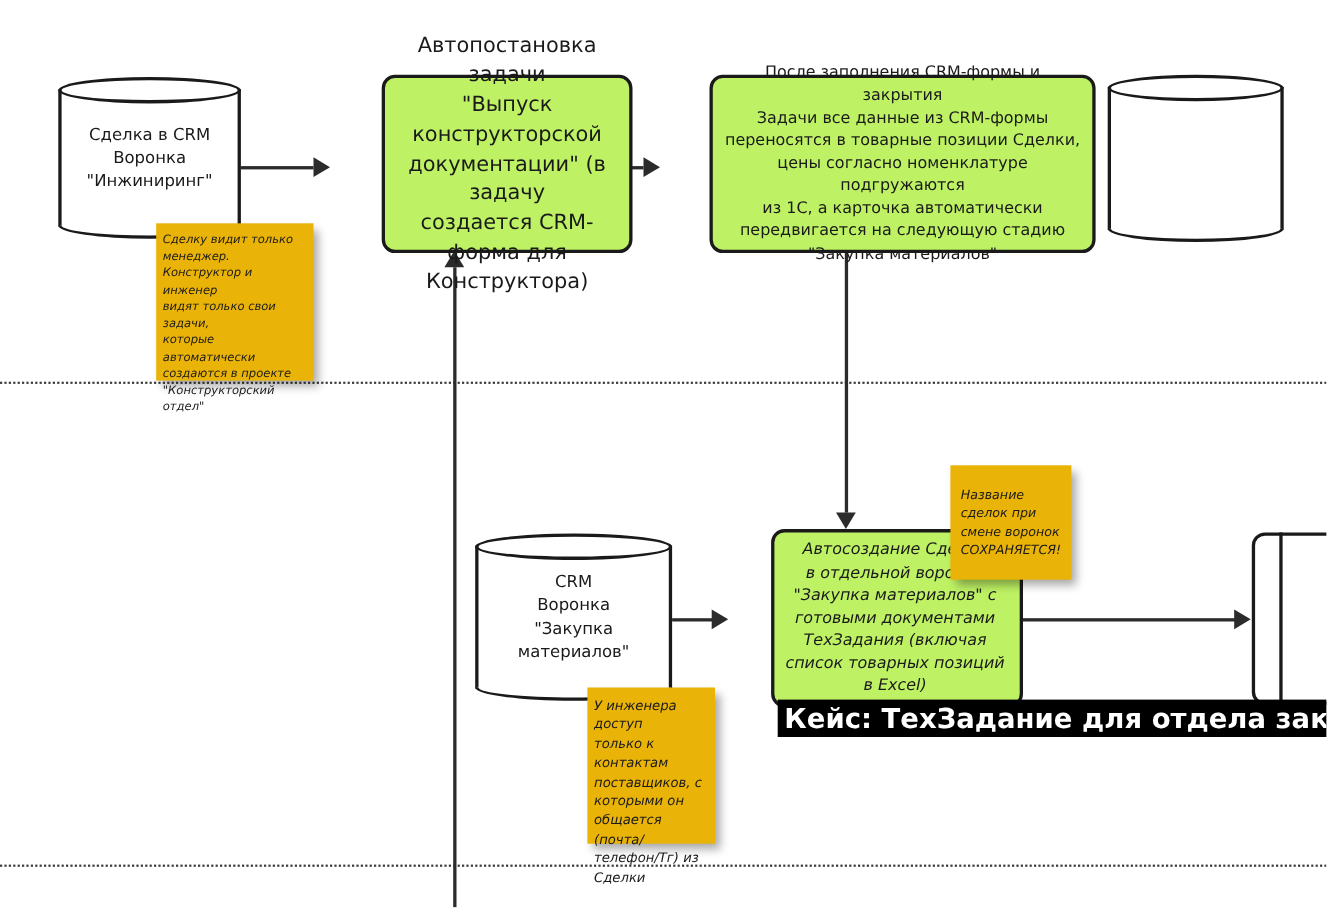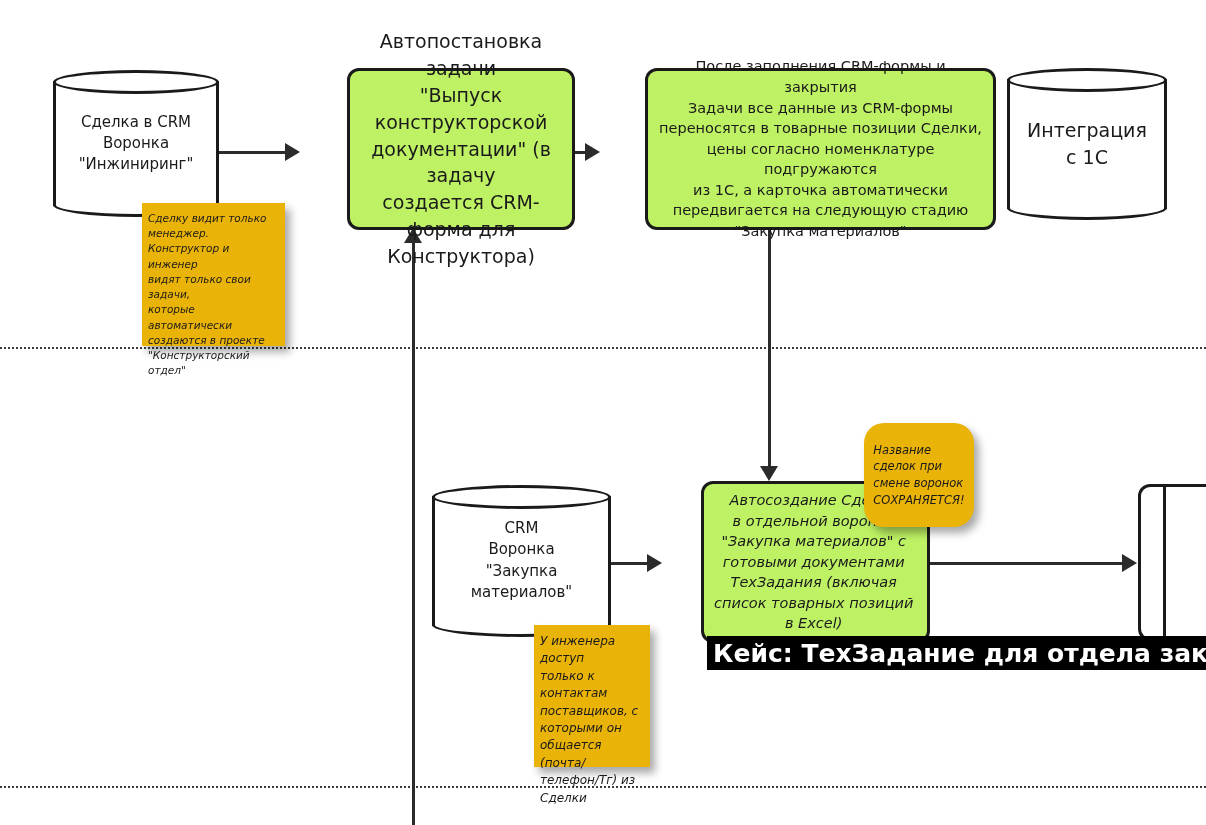--- a/index.html
+++ b/index.html
@@ -242,22 +242,20 @@
 цены согласно номенклатуре подгружаются
 из 1С, а карточка автоматически
 передвигается на следующую стадию
 "Закупка материалов"</span>
   </div>
 
   <div class="cylinder" style="left:995px; top:68px; width:160px; height:152px; font-size:19px;">
     <div class="cyl-body"></div>
     <div class="cyl-bottom"></div>
     <div class="cyl-top"></div>
-    <div class="cyl-label">Интеграция
-с 1С</div>
   </div>
 
   <div class="cylinder" style="left:420px; top:485px; width:179px; height:152px; font-size:15px;">
     <div class="cyl-body"></div>
     <div class="cyl-bottom"></div>
     <div class="cyl-top"></div>
     <div class="cyl-label">CRM
 Воронка
 "Закупка
 материалов"</div>
@@ -281,21 +279,21 @@
   <div class="sticky" style="left:142px; top:203px; width:143px; height:143px; font-size:10.5px;">
     <span>Сделку видит только
 менеджер.
 Конструктор и инженер
 видят только свои задачи,
 которые автоматически
 создаются в проекте
 "Конструкторский отдел"</span>
   </div>
 
-  <div class="sticky" style="left:864px; top:423px; width:110px; height:104px; font-size:11.5px; align-items:center;border-radius:20px;">
+  <div class="sticky" style="left:864px; top:423px; width:110px; height:104px; font-size:11.5px; align-items:center;">
     <span>Название
 сделок при
 смене воронок
 СОХРАНЯЕТСЯ!</span>
   </div>
 
   <div class="sticky" style="left:534px; top:625px; width:116px; height:142px; font-size:12px;">
     <span>У инженера доступ
 только к контактам
 поставщиков, с

